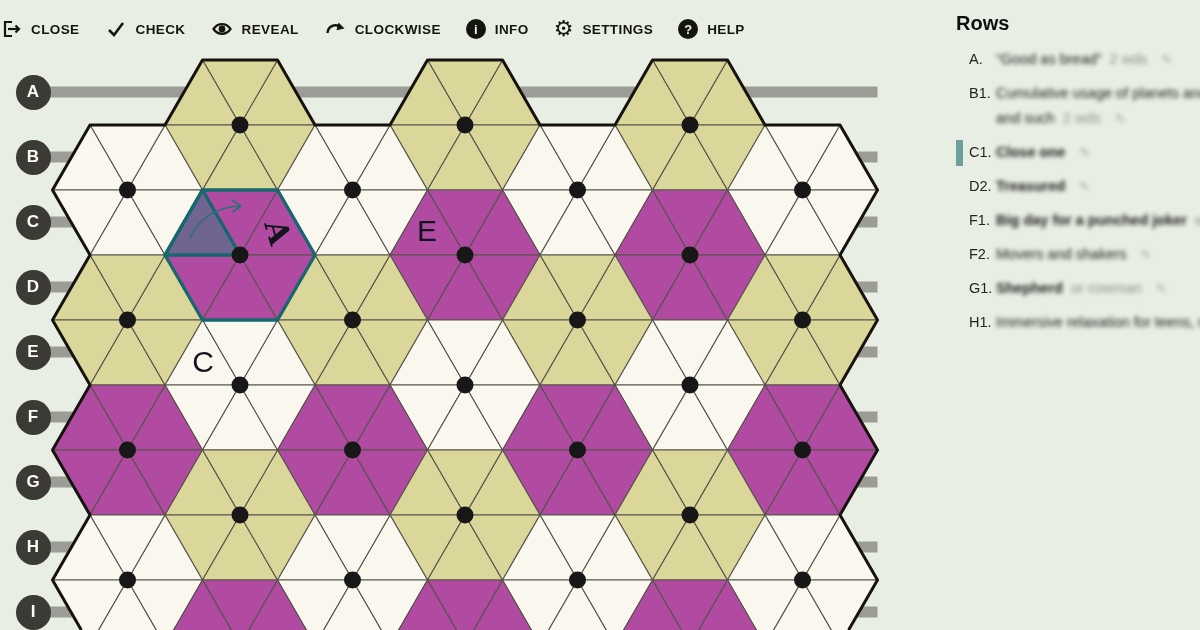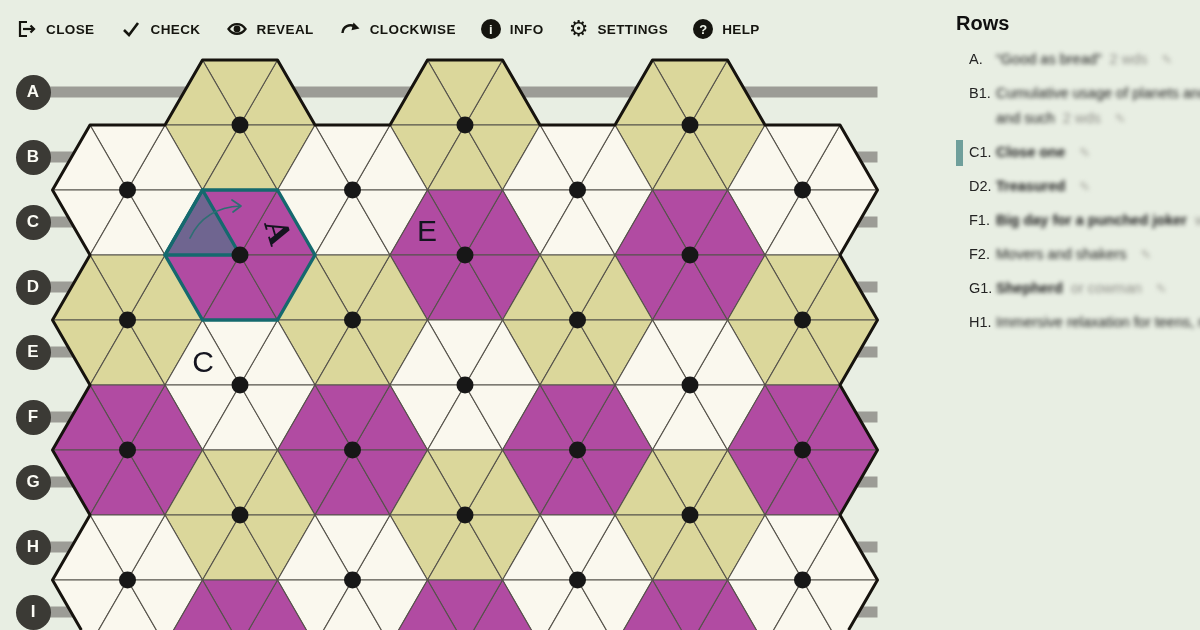--- a/index.html
+++ b/index.html
@@ -1,21 +1,21 @@
 <!DOCTYPE html>
 <html><head>
 <meta charset="utf-8">
 <style>
   * { margin:0; padding:0; box-sizing:border-box; }
   html,body { width:1200px; height:630px; overflow:hidden; background:#e8eee3;
               font-family:"Liberation Sans", sans-serif; }
 
   
   .toolbar { position:absolute; left:0; top:0; width:910px; height:58px;
-             display:flex; align-items:center; gap:25px; padding-left:15px; z-index:5; }
+             display:flex; align-items:center; gap:25px; z-index:5; }
   .tb-item { display:flex; align-items:center; gap:9px; cursor:pointer; }
   .tb-item .lbl { font-size:13.5px; font-weight:600; letter-spacing:.4px;
                   color:#15150f; text-transform:uppercase; }
   .tb-ic { width:22px; height:22px; display:flex; align-items:center; justify-content:center; }
   .tb-ic svg { display:block; }
   .circ-ic { width:20px; height:20px; border-radius:50%; background:#15150f; color:#eef2e8;
              font-size:13px; font-weight:700; display:flex; align-items:center; justify-content:center; }
   .gear { font-size:22px; line-height:20px; color:#15150f; font-family:"DejaVu Sans", sans-serif; }
 
   

